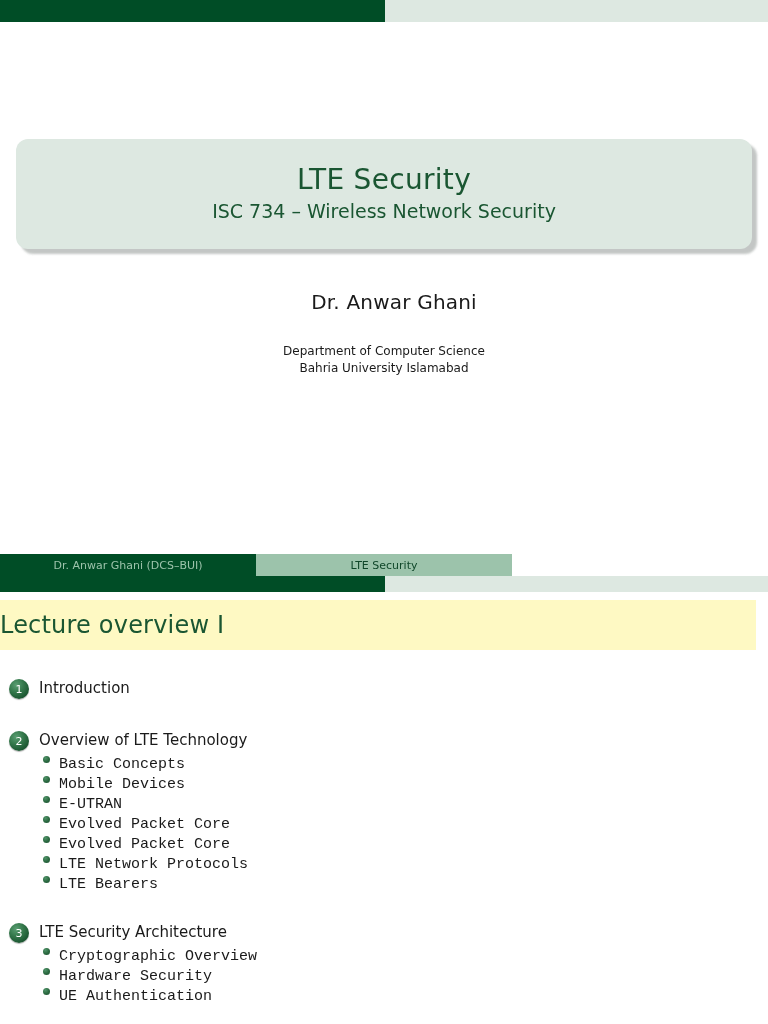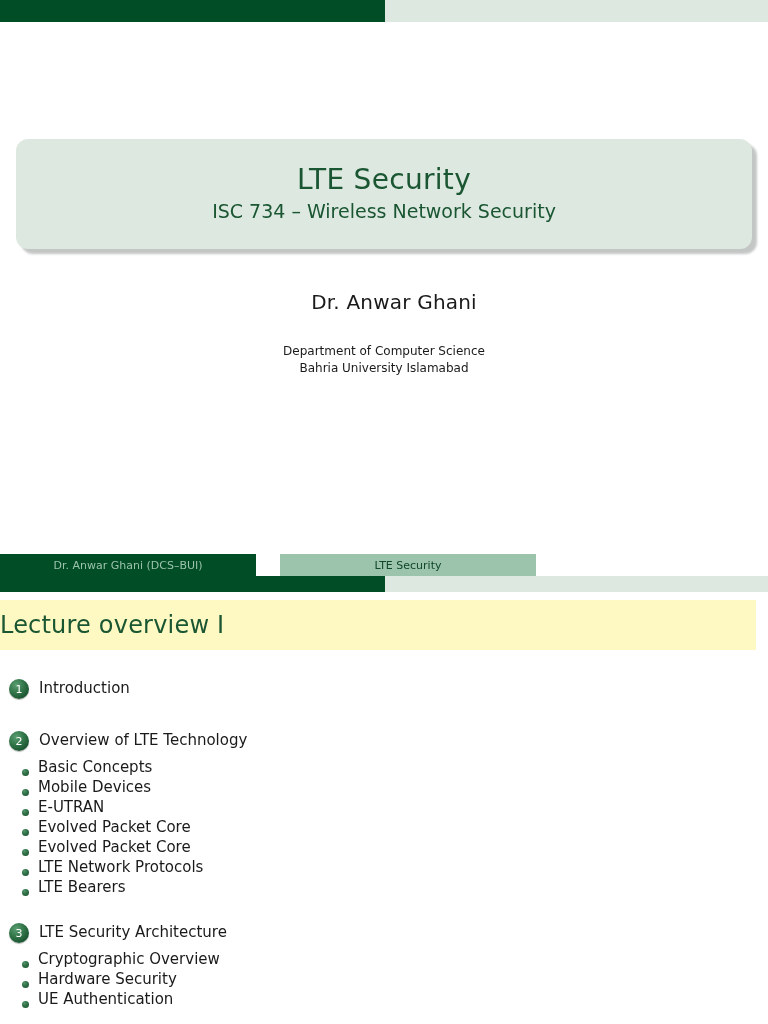--- a/index.html
+++ b/index.html
@@ -116,21 +116,20 @@
     top: 554px;
     width: 768px;
     height: 38px;
   }
   .footer-row {
     position: absolute;
     left: 0; top: 0;
     width: 736px;
     height: 22px;
     display: flex;
-    gap: 24px;
   }
   .footer-author {
     width: 256px;
     height: 22px;
     background: #004d26;
     color: #9cc3ab;
     font-size: 11px;
     display: flex;
     align-items: center;
     justify-content: center;
@@ -236,23 +235,24 @@
     color: #1a1a1a;
     line-height: 20px;
   }
   .toc-sub {
     margin: 0;
     padding: 0;
     list-style: none;
   }
   .toc-sub li {
     display: flex;
-    align-items: flex-end;
+    align-items: flex-start;
     height: 20px;
-    padding-left: 22px;
+    padding-left: 43px;
+    font-family: Liberation Mono, monospace;
   }
   .dot {
     width: 7px;
     height: 7px;
     border-radius: 50%;
     background: radial-gradient(circle at 35% 30%, #4f9469 0%, #2d6b42 50%, #1b5130 100%);
     flex: 0 0 auto;
   }
   .toc-sub-label {
     margin-left: 9px;

